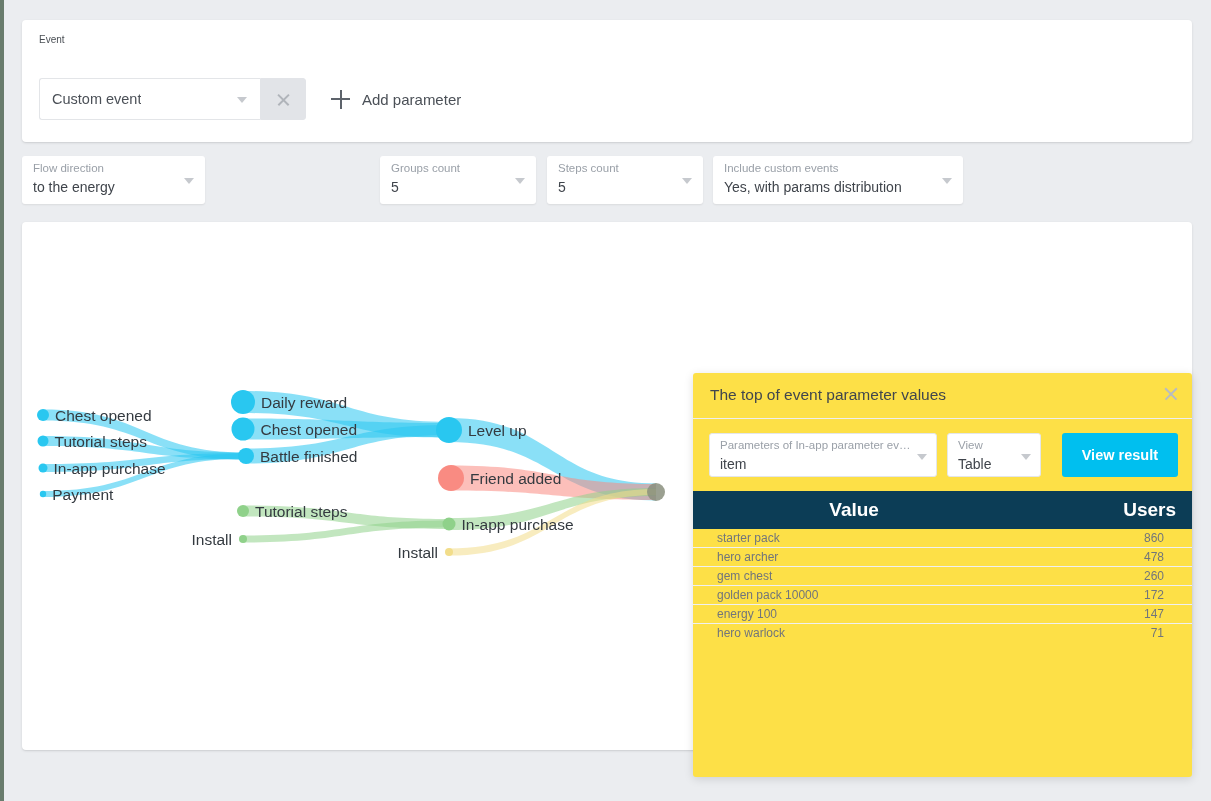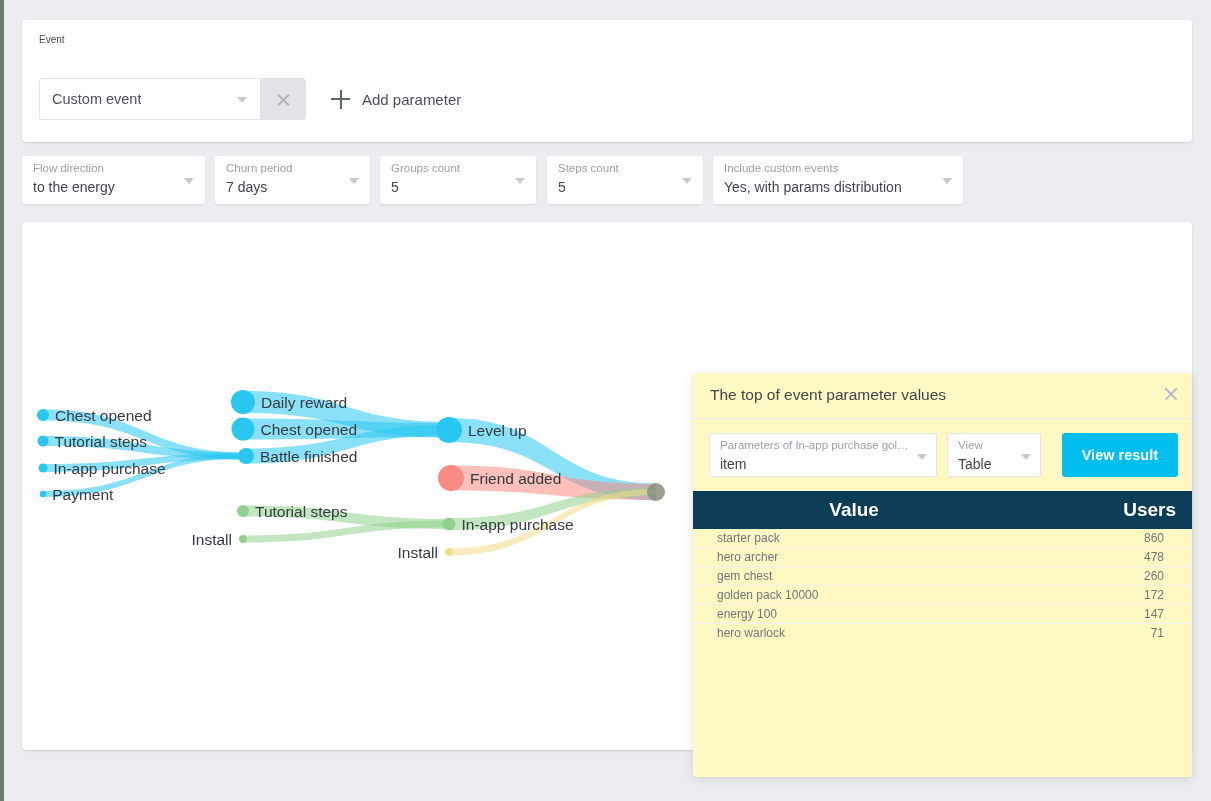--- a/index.html
+++ b/index.html
@@ -180,21 +180,21 @@
     font-family: "Liberation Sans", sans-serif;
     font-size: 15.5px;
     fill: #343a40;
   }
 
   
   #values-panel {
     position: absolute;
     left: 693px; top: 373px;
     width: 499px; height: 404px;
-    background: #fef9c3;
+    background: #fde047;
     border-radius: 3px;
     box-shadow: 0 2px 10px rgba(0,0,0,.13);
     overflow: hidden;
   }
   .panel-head {
     position: relative;
     height: 45px;
     border-bottom: 1px solid #edeef0;
   }
   .panel-title {
@@ -316,25 +316,20 @@
         <span class="plus-glyph"></span>
         <span class="add-param-label">Add parameter</span>
       </div>
 
     </div>
   </div>
 
   <div class="filter" id="filter-0">
     <span class="f-label">Flow direction</span>
     <span class="f-value">to the energy</span>
-    <span class="caret"></span>
-  </div>
-  <div class="filter" id="filter-1">
-    <span class="f-label">Churn period</span>
-    <span class="f-value">7 days</span>
     <span class="caret"></span>
   </div>
   <div class="filter" id="filter-2">
     <span class="f-label">Groups count</span>
     <span class="f-value">5</span>
     <span class="caret"></span>
   </div>
   <div class="filter" id="filter-3">
     <span class="f-label">Steps count</span>
     <span class="f-value">5</span>
@@ -399,21 +394,21 @@
 
   <div id="values-panel">
 
     <div class="panel-head">
       <span class="panel-title">The top of event parameter values</span>
       <span class="panel-close"></span>
     </div>
 
     <div class="panel-controls">
       <div class="pc-select" id="pc-param">
-        <span class="f-label">Parameters of In-app purchase golden</span>
+        <span class="f-label">Parameters of In-app parameter event</span>
         <span class="f-value">item</span>
         <span class="caret"></span>
       </div>
       <div class="pc-select" id="pc-view">
         <span class="f-label">View</span>
         <span class="f-value">Table</span>
         <span class="caret"></span>
       </div>
       <button class="primary-btn">View result</button>
     </div>

